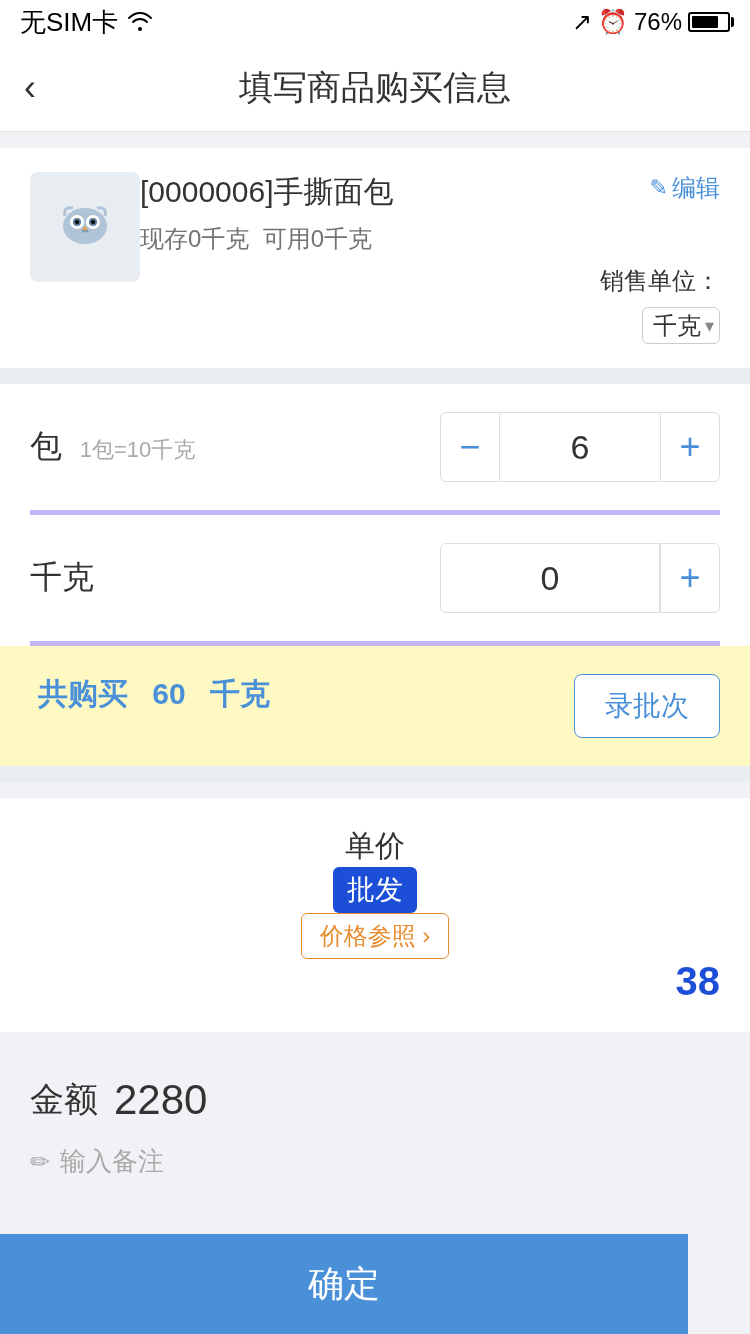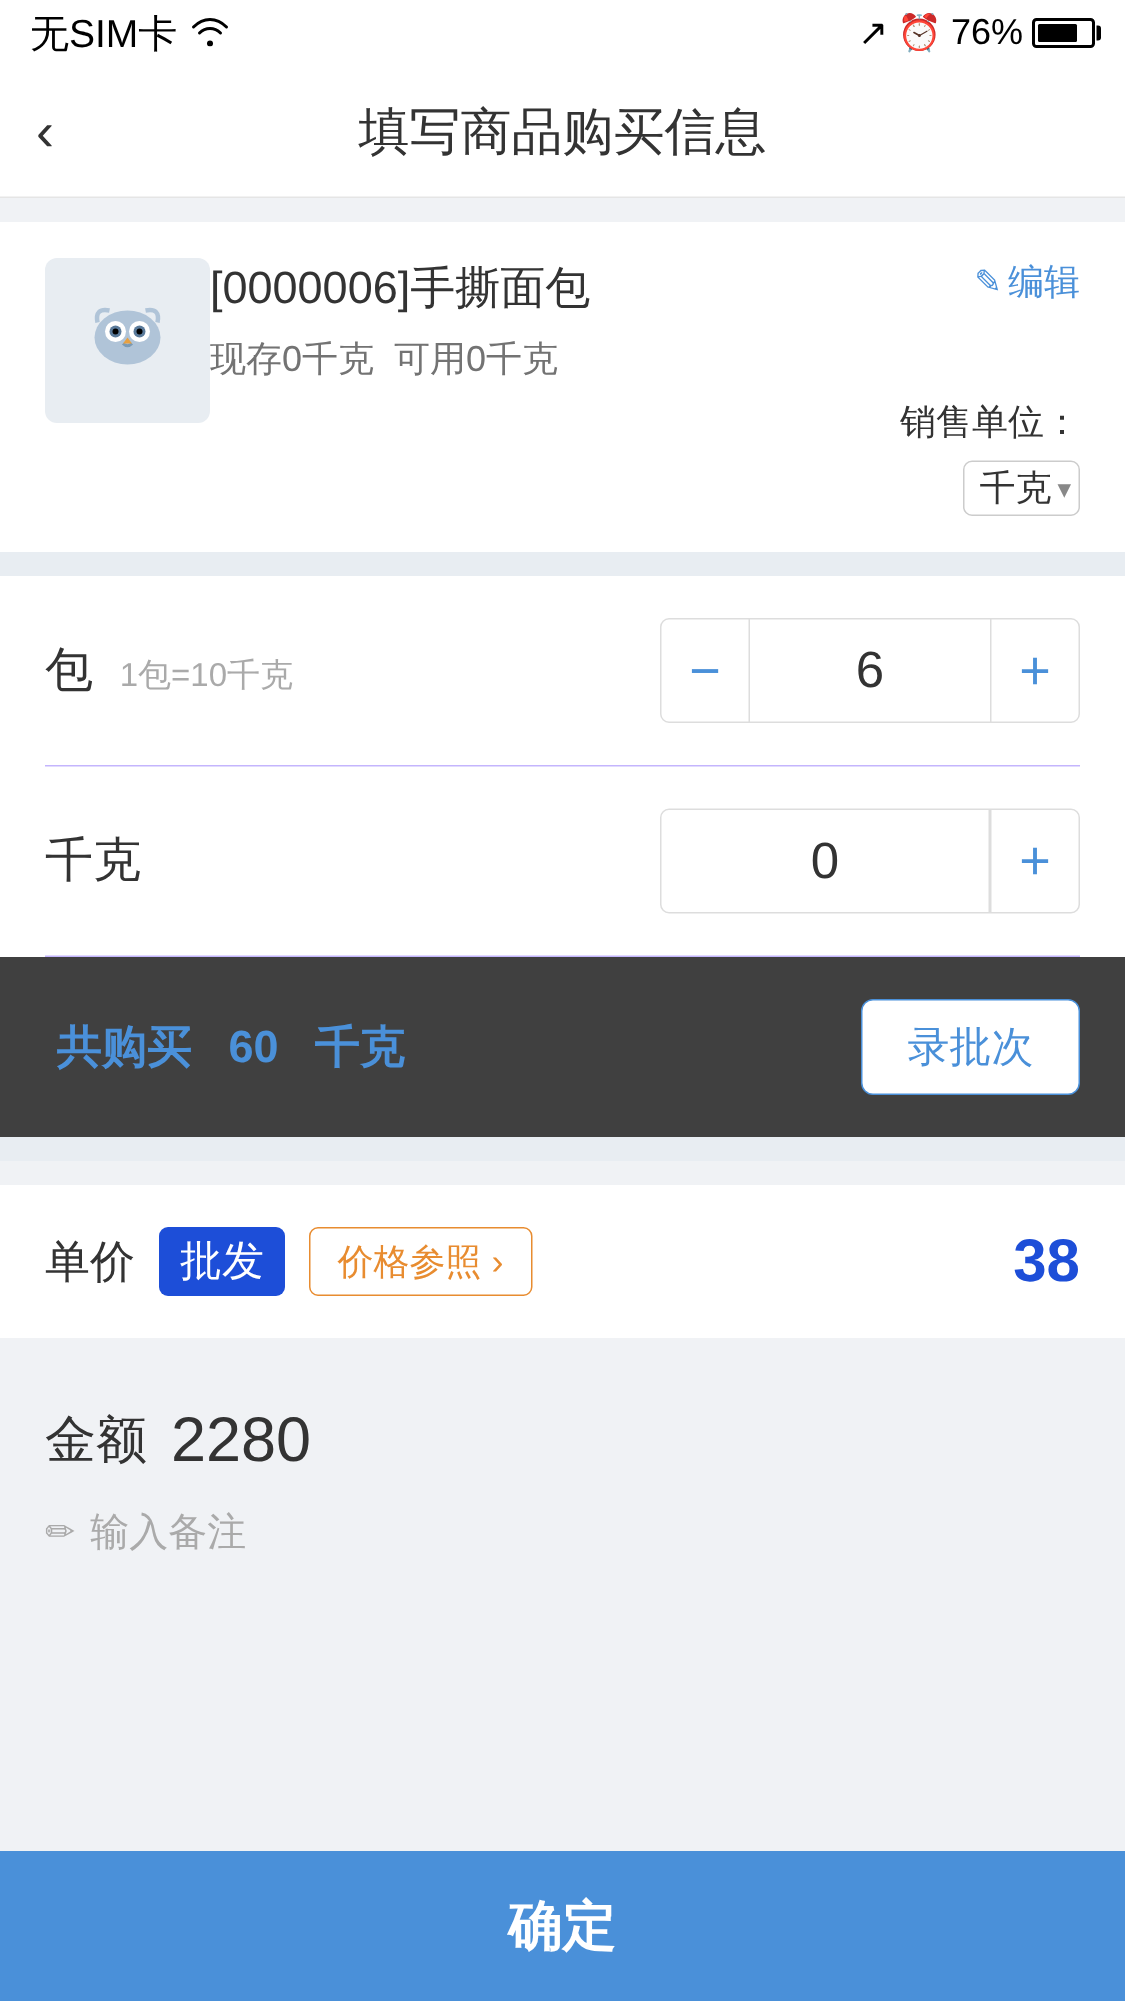--- a/index.html
+++ b/index.html
@@ -164,21 +164,21 @@
     }
     .quantity-section {
       background: #fff;
       padding: 0 30px;
     }
     .quantity-row {
       display: flex;
       align-items: center;
       justify-content: space-between;
       padding: 28px 0;
-      border-bottom: 1px solid #c4b5fd;
+      border-bottom: 5px solid #c4b5fd;
     }
     .quantity-label {
       font-size: 32px;
       color: #333;
       font-weight: 500;
     }
     .quantity-hint {
       font-size: 22px;
       color: #aaa;
       margin-left: 10px;
@@ -222,24 +222,24 @@
       border-radius: 6px 0 0 6px;
       text-align: center;
       font-size: 34px;
       color: #333;
       background: #fff;
       outline: none;
     }
 
     
     .total-section {
-      background: #404040;
+      background: #fef9c3;
       padding: 28px 30px;
       display: flex;
-      align-items: center;
+      align-items: flex-start;
       justify-content: space-between;
     }
     .total-label {
       font-size: 30px;
       color: #333;
     }
     .total-label span {
       color: #4a90d9;
       font-weight: 600;
       margin: 0 8px;
@@ -256,21 +256,21 @@
 
     
     .price-section {
       background: #fff;
       margin-top: 16px;
       padding: 28px 30px;
     }
     .price-row {
       display: flex;
       align-items: center;
-      gap: 16px;
+      flex-direction: column;
     }
     .price-label {
       font-size: 30px;
       color: #333;
     }
     .price-tag {
       background: #1d4ed8;
       color: #fff;
       border-radius: 6px;
       padding: 4px 14px;
@@ -322,26 +322,26 @@
       color: #aaa;
       font-size: 26px;
     }
     .pencil-icon { font-size: 24px; color: #aaa; }
 
     
     .confirm-btn {
       position: fixed;
       bottom: 0;
       left: 0;
-      width: 750px;
+      width: 688px;
       height: 100px;
       background: #4a90d9;
       color: #fff;
       font-size: 36px;
-      font-weight: 700;
+      font-weight: 400;
       display: flex;
       align-items: center;
       justify-content: center;
       cursor: pointer;
       border: none;
     }
   </style>
 </head>
 <body>
 

